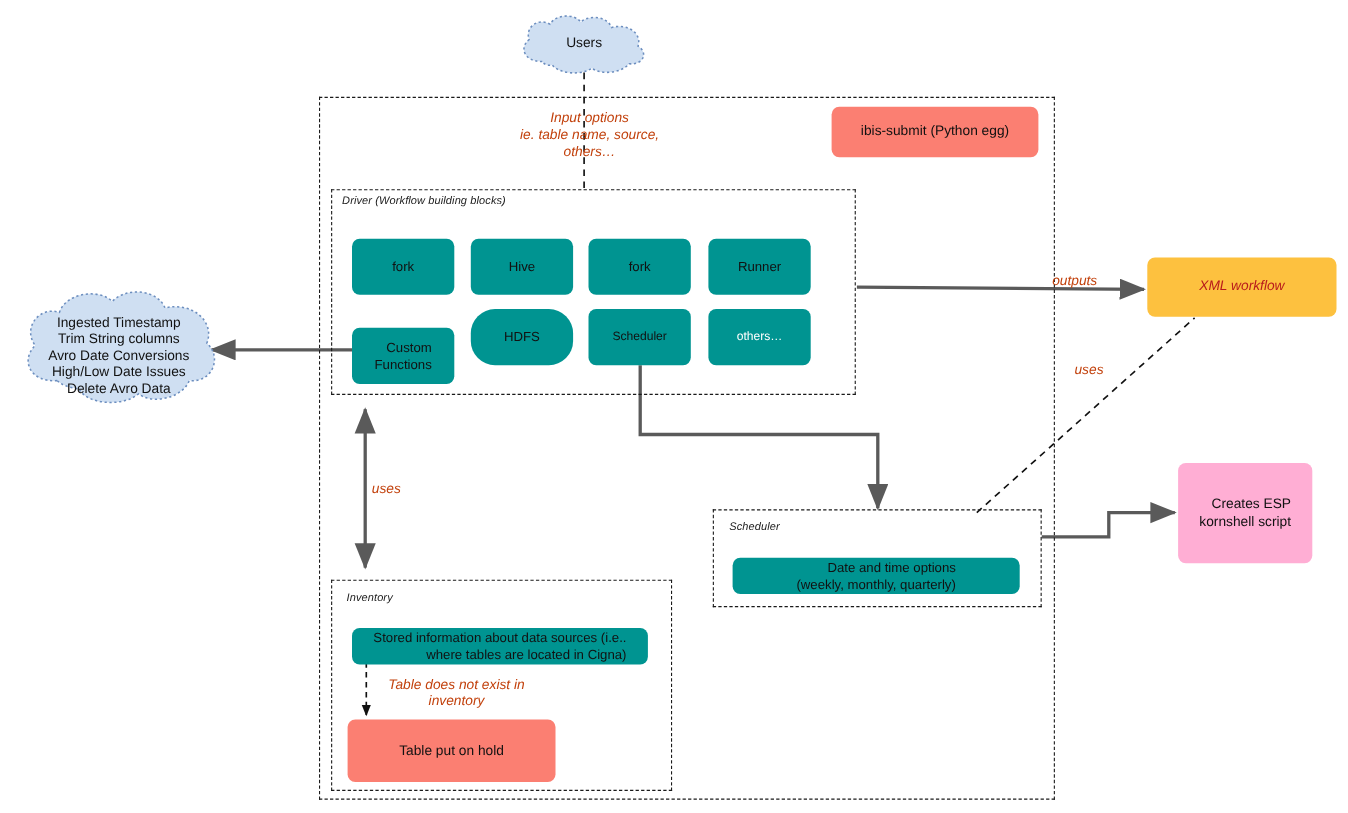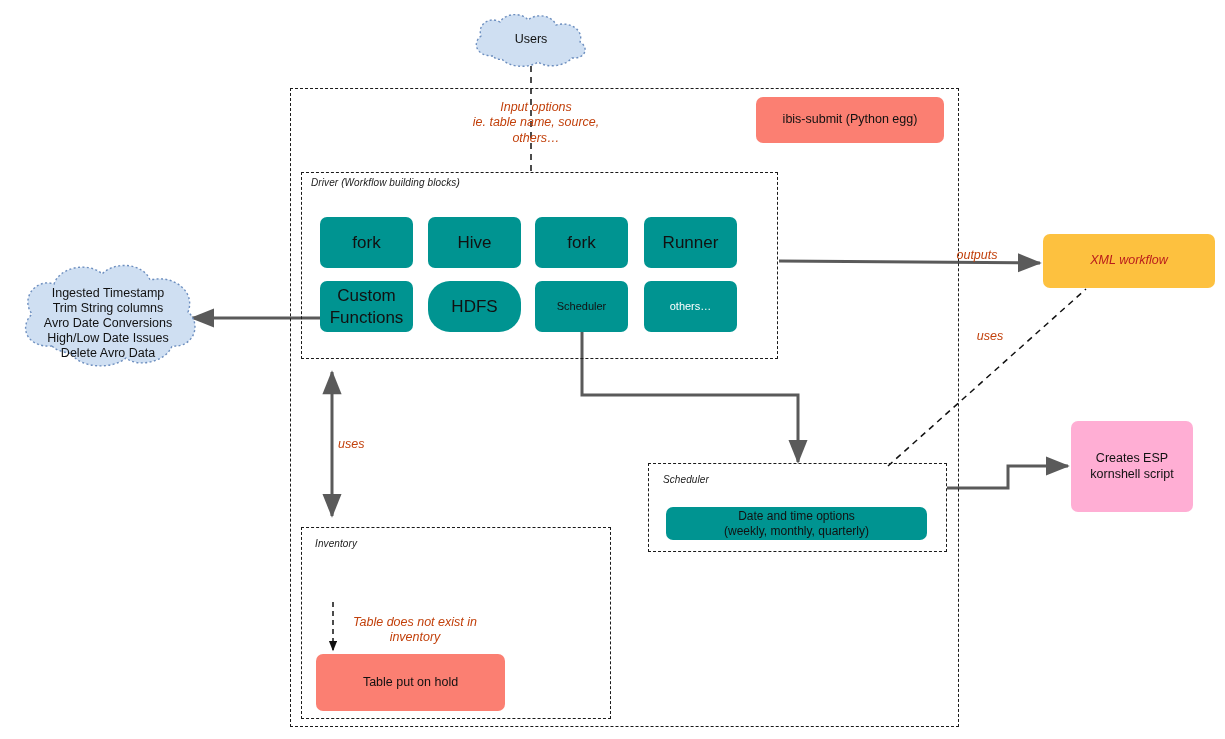--- a/index.html
+++ b/index.html
@@ -36,25 +36,25 @@
   }
 
   
   .node {
     position: absolute;
     box-sizing: border-box;
     border-radius: 7px;
     display: flex;
     align-items: center;
     justify-content: center;
-    text-align: center;
+    text-align: right;
     line-height: 1.25;
     padding: 12px 6px;
   }
-  .node-teal  { background: #009491; color: #111111; font-size: 17px; }
+  .node-teal  { background: #009491; color: #111111; font-size: 12px; }
   .node-salmon{ background: #fb7f72; color: #111111; font-size: 12.5px; }
   .node-amber { background: #fdc13f; color: #b91c1c; font-size: 12.5px; font-style: italic; }
   .node-pink  { background: #ffaed4; color: #111111; font-size: 12.5px; }
   .node-teal.white-text { color: #ffffff; }
 
   
   .cloud-wrap { position: absolute; }
   .cloud-wrap svg { display: block; }
   .cloud-label {
     position: absolute;
@@ -164,21 +164,21 @@
   <div class="node node-teal" style="left:428px; top:217px; width:93px; height:51px;">
     <span>Hive</span>
   </div>
   <div class="node node-teal" style="left:535px; top:217px; width:93px; height:51px;">
     <span>fork</span>
   </div>
   <div class="node node-teal" style="left:644px; top:217px; width:93px; height:51px;">
     <span>Runner</span>
   </div>
 
-  <div class="node node-teal" style="left:320px; top:281px; width:93px; height:51px; white-space:pre-line;">
+  <div class="node node-teal" style="left:320px; top:298px; width:93px; height:51px; white-space:pre-line;">
     <span>Custom
 Functions</span>
   </div>
   <div class="node node-teal" style="left:428px; top:281px; width:93px; height:51px;border-radius:22px;">
     <span>HDFS</span>
   </div>
   <div class="node node-teal" style="left:535px; top:281px; width:93px; height:51px; font-size:11px;">
     <span>Scheduler</span>
   </div>
   <div class="node node-teal white-text" style="left:644px; top:281px; width:93px; height:51px; font-size:11px;">
@@ -217,20 +217,24 @@
   <div class="container-title" style="left:663px; top:474px;">Scheduler</div>
 
   <div class="node node-teal" style="left:666px; top:507px; width:261px; height:33px; white-space:pre-line; font-size:12px;">
     <span>Date and time options
 (weekly, monthly, quarterly)</span>
   </div>
 
   <div class="dashed-box" style="left:301px; top:527px; width:310px; height:192px;"></div>
   <div class="container-title" style="left:315px; top:538px;">Inventory</div>
 
+  <div class="node node-teal" style="left:320px; top:571px; width:269px; height:33px; white-space:pre-line; font-size:12px;">
+    <span>Stored information about data sources (i.e..
+where tables are located in Cigna)</span>
+  </div>
 
   <div class="edge-label" style="left:340px; top:615px; width:150px;">Table does not exist in
 inventory</div>
 
   <div class="node node-salmon" style="left:316px; top:654px; width:189px; height:57px;">
     <span>Table put on hold</span>
   </div>
 
 </div>
 

